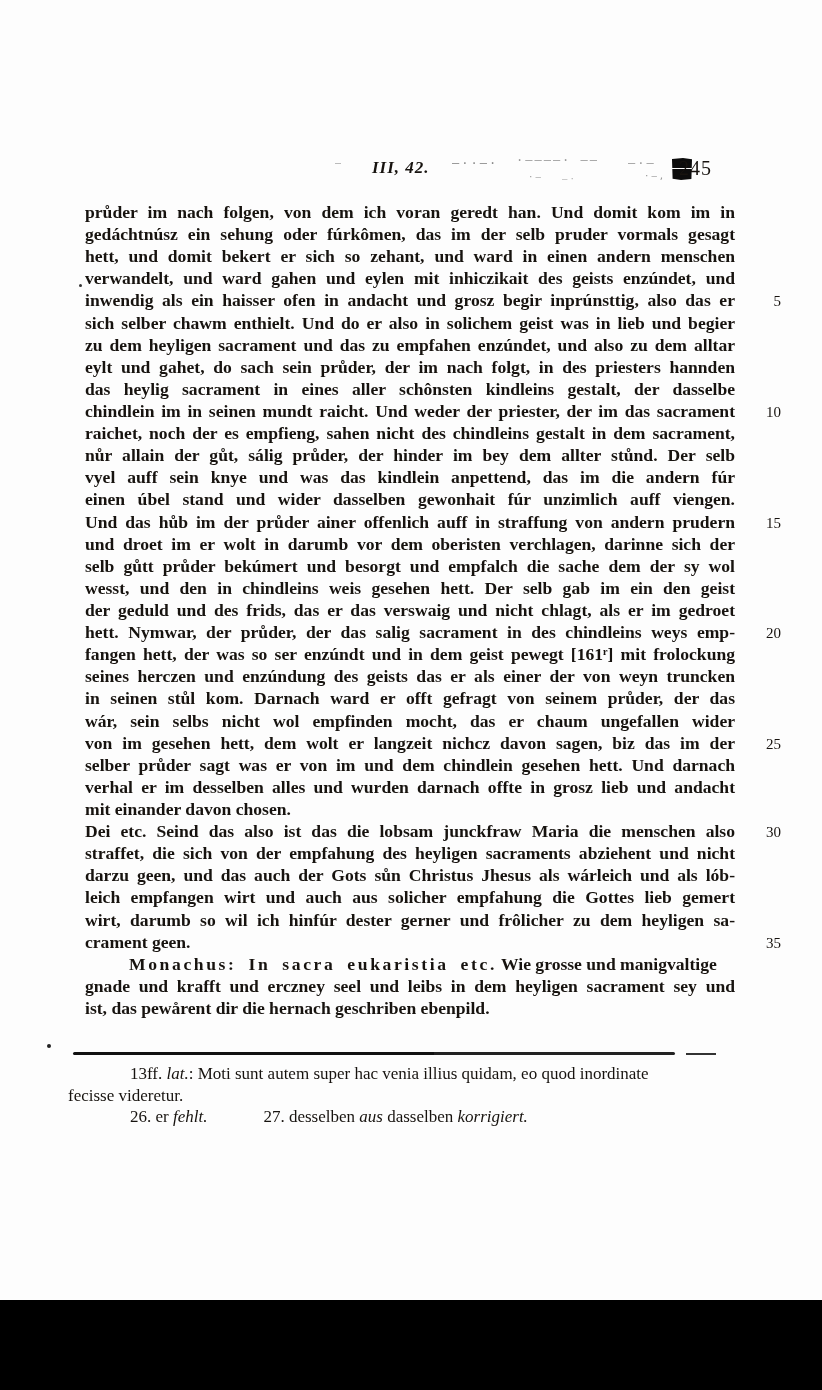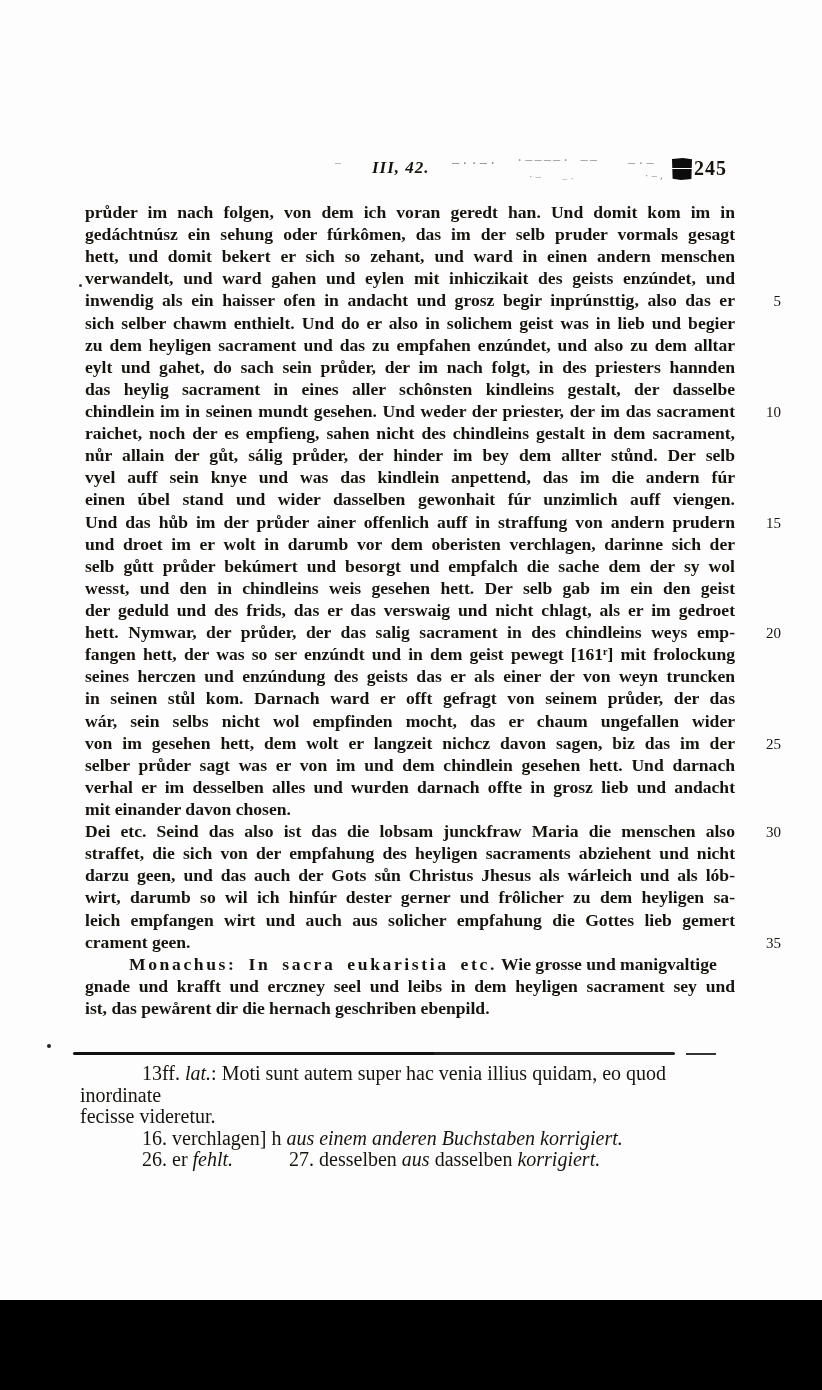--- a/index.html
+++ b/index.html
@@ -9,22 +9,22 @@
     overflow:hidden;
   }
   .scan{position:absolute;inset:0;background:#fdfdfd;}
 
   
   .hdr-section{
     position:absolute;left:372px;top:158px;
     font-size:17px;font-weight:bold;font-style:italic;letter-spacing:1px;
   }
   .hdr-page{
-    position:absolute;left:694px;top:157px;
-    font-size:20px;font-weight:bold;letter-spacing:1px;text-align:right;
+    position:absolute;left:679px;top:157px;
+    font-size:20px;font-weight:normal;letter-spacing:1px;text-align:right;
   }
   .ink-blotch{
     position:absolute;left:672px;top:158px;width:20px;height:22px;
     background:
       linear-gradient(#0c0c0c 0 44%, #fdfdfd 44% 52%, #0c0c0c 52% 100%);
     box-shadow:1px 1px 0 #222;
     clip-path:polygon(0 4%,55% 0,100% 6%,97% 96%,45% 100%,3% 94%);
   }
   .smudge{position:absolute;color:#5c5c5c;font-size:12px;letter-spacing:2px;
     white-space:nowrap;opacity:.7;font-family:"DejaVu Sans Mono",monospace;}
@@ -50,21 +50,21 @@
 
   
   .fn-rule{position:absolute;left:73px;top:1052px;width:602px;height:3px;
     background:linear-gradient(90deg,#111 0 60%,#222 60% 100%);
     border-radius:2px;}
   .fn-rule-dash{position:absolute;left:686px;top:1053px;width:30px;height:2px;background:#333;}
   .stray-dot-a{position:absolute;left:47px;top:1044px;width:4px;height:4px;background:#222;border-radius:50%;}
   .stray-dot-b{position:absolute;left:79px;top:284px;width:3px;height:3px;background:#333;border-radius:50%;}
 
   
-  .footnotes{position:absolute;left:80px;top:1063px;width:670px;font-size:20px;}
+  .footnotes{position:absolute;left:68px;top:1063px;width:670px;font-size:17px;}
   .fn{line-height:21.5px;}
   .fn.fi{text-indent:62px;}
   .fn .it{font-style:italic;}
   .fn .gap{display:inline-block;width:56px;}
 
   
   .footer-bar{
     position:absolute;left:0;top:1300px;width:822px;height:90px;background:#000;
     color:#fff;font-family:"Liberation Sans","DejaVu Sans",sans-serif;
   }
@@ -88,21 +88,21 @@
   <div class="body-text" id="body-lines">
       <div class="line"><span class="lt">průder im nach folgen, von dem ich voran geredt han.  Und domit kom im in</span></div>
       <div class="line"><span class="lt">gedáchtnúsz ein sehung oder fúrkômen, das im der selb pruder vormals gesagt</span></div>
       <div class="line"><span class="lt">hett, und domit bekert er sich so zehant,  und ward in einen andern menschen</span></div>
       <div class="line"><span class="lt">verwandelt, und ward gahen und eylen mit inhiczikait des geists enzúndet, und</span></div>
       <div class="line"><span class="lt">inwendig als ein haisser ofen in andacht und grosz begir inprúnsttig, also das er</span><span class="ln">5</span></div>
       <div class="line"><span class="lt">sich selber chawm enthielt. Und do er also in solichem geist was in lieb und begier</span></div>
       <div class="line"><span class="lt">zu dem heyligen sacrament und das zu empfahen enzúndet, und also zu dem alltar</span></div>
       <div class="line"><span class="lt">eylt und gahet, do sach sein průder, der im nach folgt, in des priesters hannden</span></div>
       <div class="line"><span class="lt">das heylig sacrament in eines aller schônsten kindleins gestalt, der dasselbe</span></div>
-      <div class="line"><span class="lt">chindlein im in seinen mundt gesehen.  Und weder der priester, der im das sacrament</span><span class="ln">10</span></div>
+      <div class="line"><span class="lt">chindlein im in seinen mundt raicht.  Und weder der priester, der im das sacrament</span><span class="ln">10</span></div>
       <div class="line"><span class="lt">raichet, noch der es empfieng, sahen nicht des chindleins gestalt in dem sacrament,</span></div>
       <div class="line"><span class="lt">nůr allain der gůt, sálig průder, der hinder im bey dem allter stůnd.  Der selb</span></div>
       <div class="line"><span class="lt">vyel auff sein knye und was das kindlein anpettend, das im die andern fúr</span></div>
       <div class="line"><span class="lt">einen úbel stand und wider dasselben gewonhait fúr unzimlich auff viengen.</span></div>
       <div class="line"><span class="lt">Und das hůb im der průder ainer offenlich auff in straffung von andern prudern</span><span class="ln">15</span></div>
       <div class="line"><span class="lt">und droet im er wolt in darumb vor dem oberisten verchlagen,  darinne sich der</span></div>
       <div class="line"><span class="lt">selb gůtt průder bekúmert und besorgt und empfalch die sache dem der sy wol</span></div>
       <div class="line"><span class="lt">wesst, und den in chindleins weis gesehen hett.  Der selb gab im ein den geist</span></div>
       <div class="line"><span class="lt">der geduld und des frids, das er das verswaig und nicht chlagt, als er im gedroet</span></div>
       <div class="line"><span class="lt">hett.  Nymwar, der průder, der das salig sacrament in des chindleins weys emp-</span><span class="ln">20</span></div>
@@ -110,38 +110,37 @@
       <div class="line"><span class="lt">seines herczen und enzúndung des geists  das er als einer der von weyn truncken</span></div>
       <div class="line"><span class="lt">in seinen stůl kom.  Darnach ward er offt gefragt von seinem průder, der das</span></div>
       <div class="line"><span class="lt">wár, sein selbs nicht wol empfinden mocht,  das er chaum ungefallen wider</span></div>
       <div class="line"><span class="lt">von im gesehen hett,  dem wolt er langzeit nichcz davon sagen,  biz das im der</span><span class="ln">25</span></div>
       <div class="line"><span class="lt">selber průder sagt was er von im und dem chindlein gesehen hett.  Und darnach</span></div>
       <div class="line"><span class="lt">verhal er im desselben alles und wurden darnach offte in grosz lieb und andacht</span></div>
       <div class="line nj"><span class="lt">mit einander davon chosen.</span></div>
       <div class="line"><span class="lt">Dei etc.  Seind das also ist das die lobsam junckfraw Maria die menschen also</span><span class="ln">30</span></div>
       <div class="line"><span class="lt">straffet, die sich von der empfahung des heyligen sacraments abziehent und nicht</span></div>
       <div class="line"><span class="lt">darzu geen, und das auch der Gots sůn Christus Jhesus als wárleich und als lób-</span></div>
+      <div class="line"><span class="lt">leich empfangen wirt und auch aus solicher empfahung die Gottes lieb gemert</span></div>
       <div class="line"><span class="lt">wirt, darumb so wil ich hinfúr dester gerner und frôlicher zu dem heyligen sa-</span></div>
-      <div class="line"><span class="lt">leich empfangen wirt und auch aus solicher empfahung die Gottes lieb gemert</span></div>
       <div class="line nj"><span class="lt">crament geen.</span><span class="ln">35</span></div>
       <div class="line nj ind"><span class="pre lt">Monachus: In sacra eukaristia etc.</span><span class="lt">  Wie grosse und manigvaltige</span></div>
       <div class="line"><span class="lt">gnade und krafft und erczney seel und leibs in dem heyligen sacrament sey und</span></div>
       <div class="line nj"><span class="lt">ist, das pewårent dir die hernach geschriben ebenpild.</span></div>
     </div>
 
   <div class="stray-dot-b"></div>
 
   <div class="stray-dot-a"></div>
   <div class="fn-rule"></div>
   <div class="fn-rule-dash"></div>
 
   <div class="footnotes" id="footnotes">
       <div class="fn fi"><span>13ff. </span><span class="it">lat.</span><span>: Moti sunt autem super hac venia illius quidam, eo quod inordinate</span></div>
       <div class="fn"><span>fecisse videretur.</span></div>
-      <div class="fn fi"><span>16. verchlagen] h </span><span class="it">aus einem anderen Buchstaben korrigiert.</span></div>
       <div class="fn fi"><span>26. er </span><span class="it">fehlt.</span><span class="gap"></span><span>27. desselben </span><span class="it">aus</span><span> dasselben </span><span class="it">korrigiert.</span></div>
     </div>
 
   <div class="footer-bar">
     
     
   </div>
 
 </div>
 

